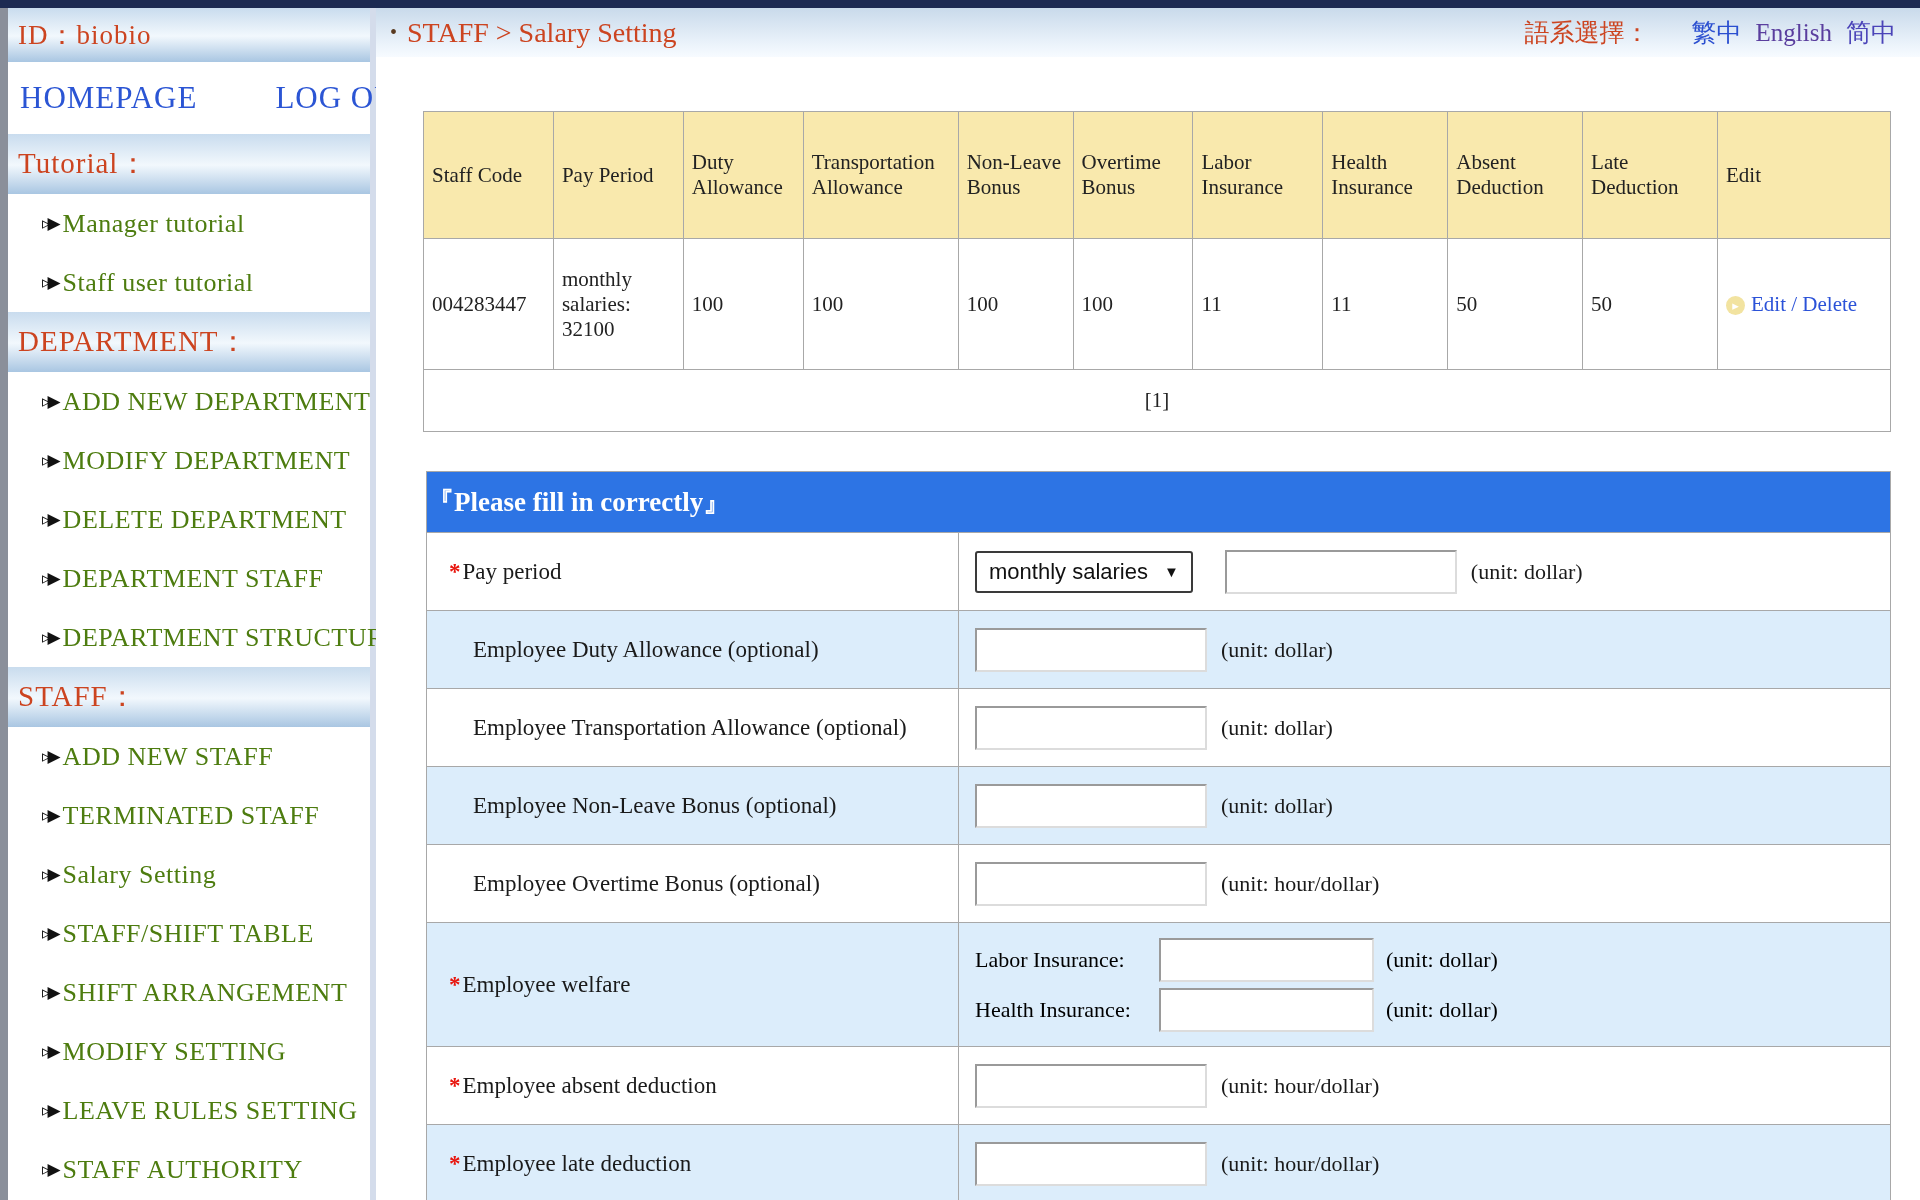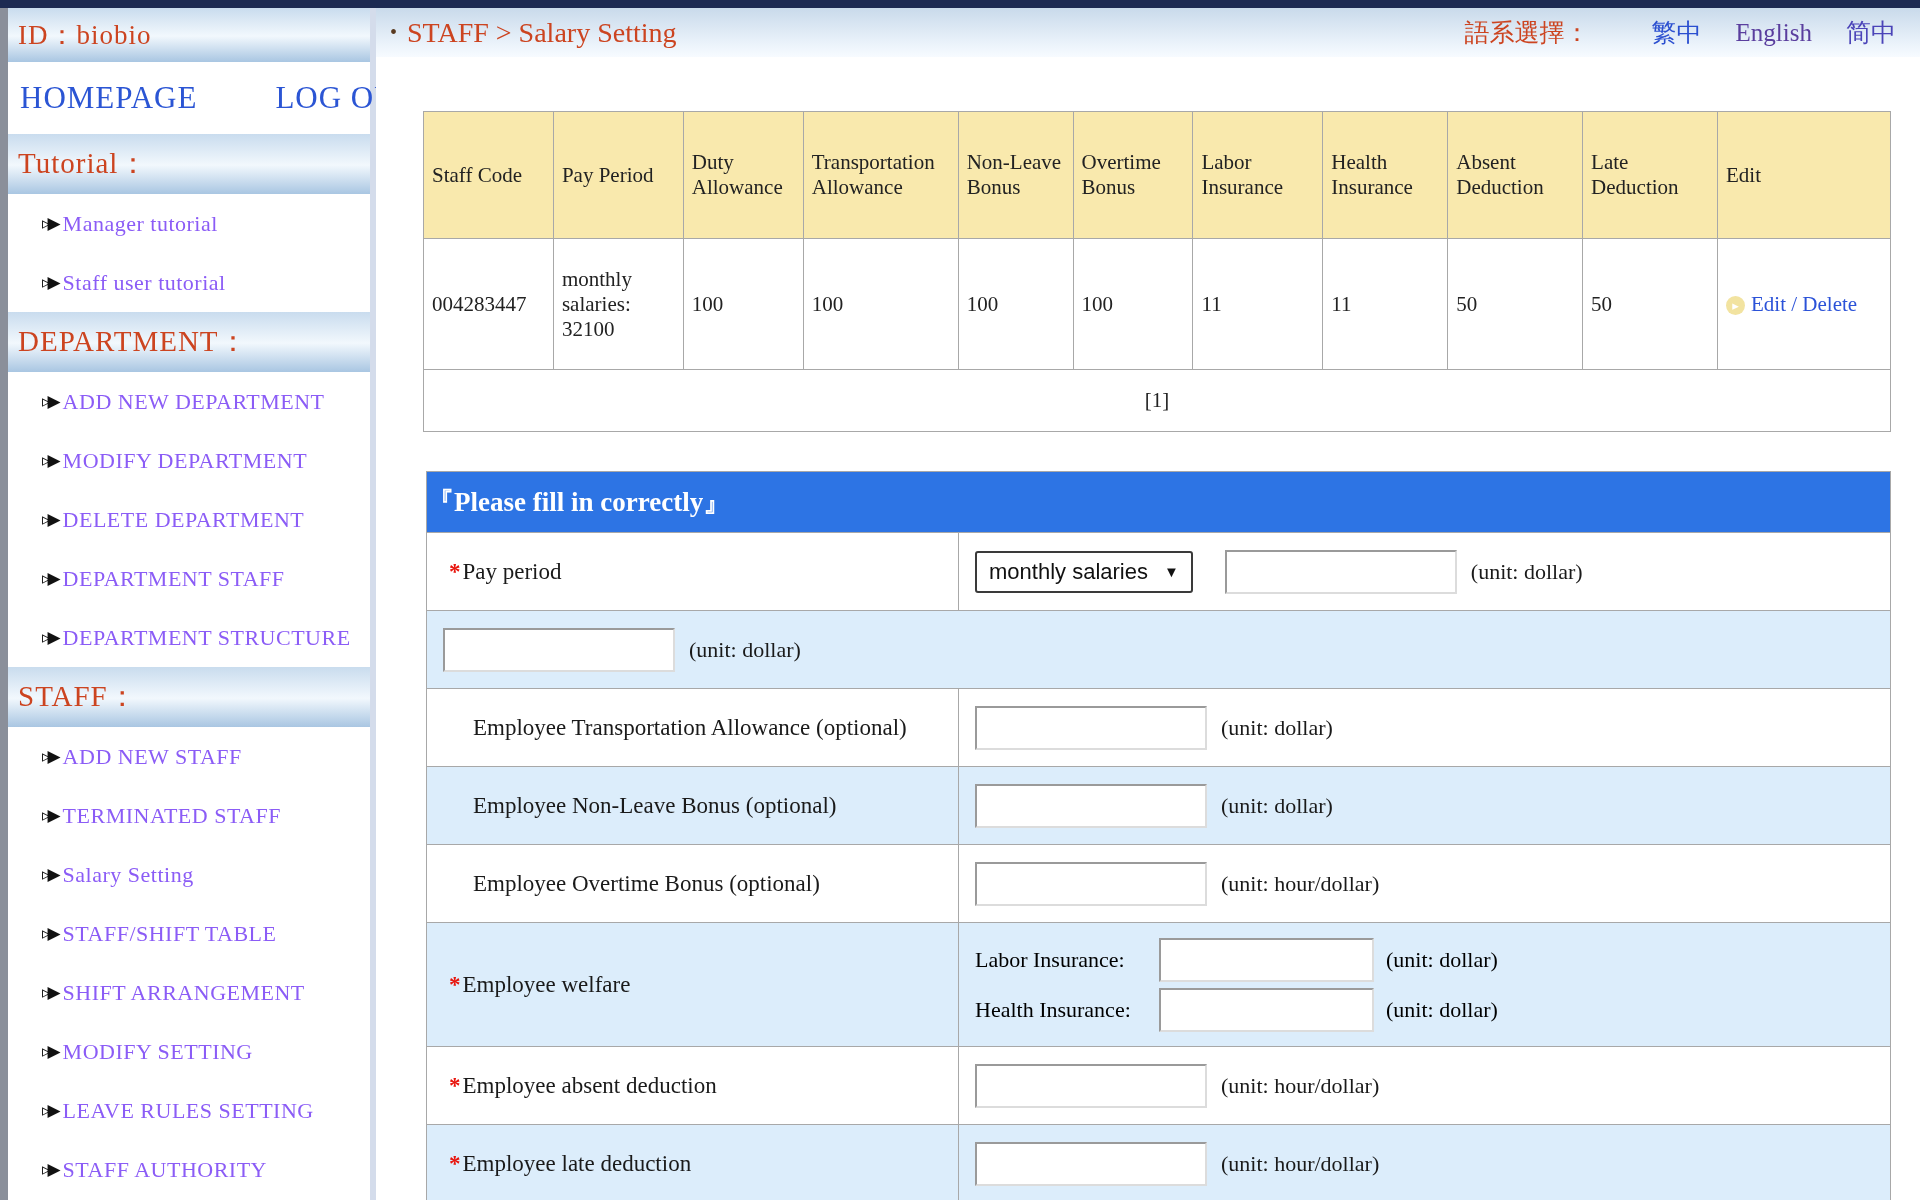--- a/index.html
+++ b/index.html
@@ -18,31 +18,31 @@
   .band.idband { height:54px; }
   .band .sect-title { color:#cc4420; font-size:29px; letter-spacing:1px; }
   .idband .sect-title { font-size:27px; }
   .navrow { height:72px; display:flex; align-items:center; gap:78px;
     padding-left:12px; background:#fff; }
   .navlink { color:#2b55d4; font-size:31px; letter-spacing:1px; cursor:pointer;
     text-decoration:none; white-space:nowrap; }
   .side-item { height:59px; display:flex; align-items:center; padding-left:34px;
     background:#fff; white-space:nowrap; cursor:pointer; }
   .arrow-ic { color:#111; font-size:17px; margin-right:5px; letter-spacing:-3px; }
-  .side-item .lbl { color:#8b5cf6; font-size:22px; letter-spacing:0.5px; }
+  .side-item .lbl { color:#4d7c0f; font-size:26px; letter-spacing:0.5px; }
 
   
   .main { flex:1; position:relative; background:#fff; }
   .hdrbar { height:49px; width:100%;
     background:linear-gradient(180deg,#c9daeb 0%,#eef5fc 80%,#f7fbff 100%);
     display:flex; align-items:center; justify-content:space-between;
     padding:0 24px 0 14px; }
   .crumb { color:#cc4420; font-size:28px; display:flex; align-items:center; gap:10px; }
   .crumb .dot { color:#5a3a20; font-size:20px; }
-  .langbox { font-size:25px; display:flex; align-items:center; gap:34px; }
+  .langbox { font-size:25px; display:flex; align-items:center; gap:14px; }
   .langlabel { color:#cc4420; }
   .lang { cursor:pointer; text-decoration:none; }
   .lang.l0 { color:#2b4fd0;margin-left:28px; }
   .lang.l1 { color:#5a3e9e; }
   .lang.l2 { color:#4a43b8; }
 
   
   .saltable { margin:54px 0 0 47px; border-collapse:collapse; width:1468px;
     font-size:21px; color:#222; }
   .saltable td, .saltable th { border:1px solid #a8a8a8; padding:4px 8px;
@@ -239,20 +239,23 @@
           <div class="sel">
             <span>monthly salaries</span>
             <span class="chev">▼</span>
           </div>
           <input class="txtin" style="margin-left: 18px;" type="text">
           <span class="unit">(unit: dollar)</span>
         </div>
       </div>
 
       <div class="frow alt h78">
+        <div class="fl center">
+          <span>Employee Duty Allowance (optional)</span>
+        </div>
         <div class="fv">
           <input class="txtin" type="text" style="">
           <span class="unit">(unit: dollar)</span>
         </div>
       </div>
 
       <div class="frow h78">
         <div class="fl center">
           <span>Employee Transportation Allowance (optional)</span>
         </div>

